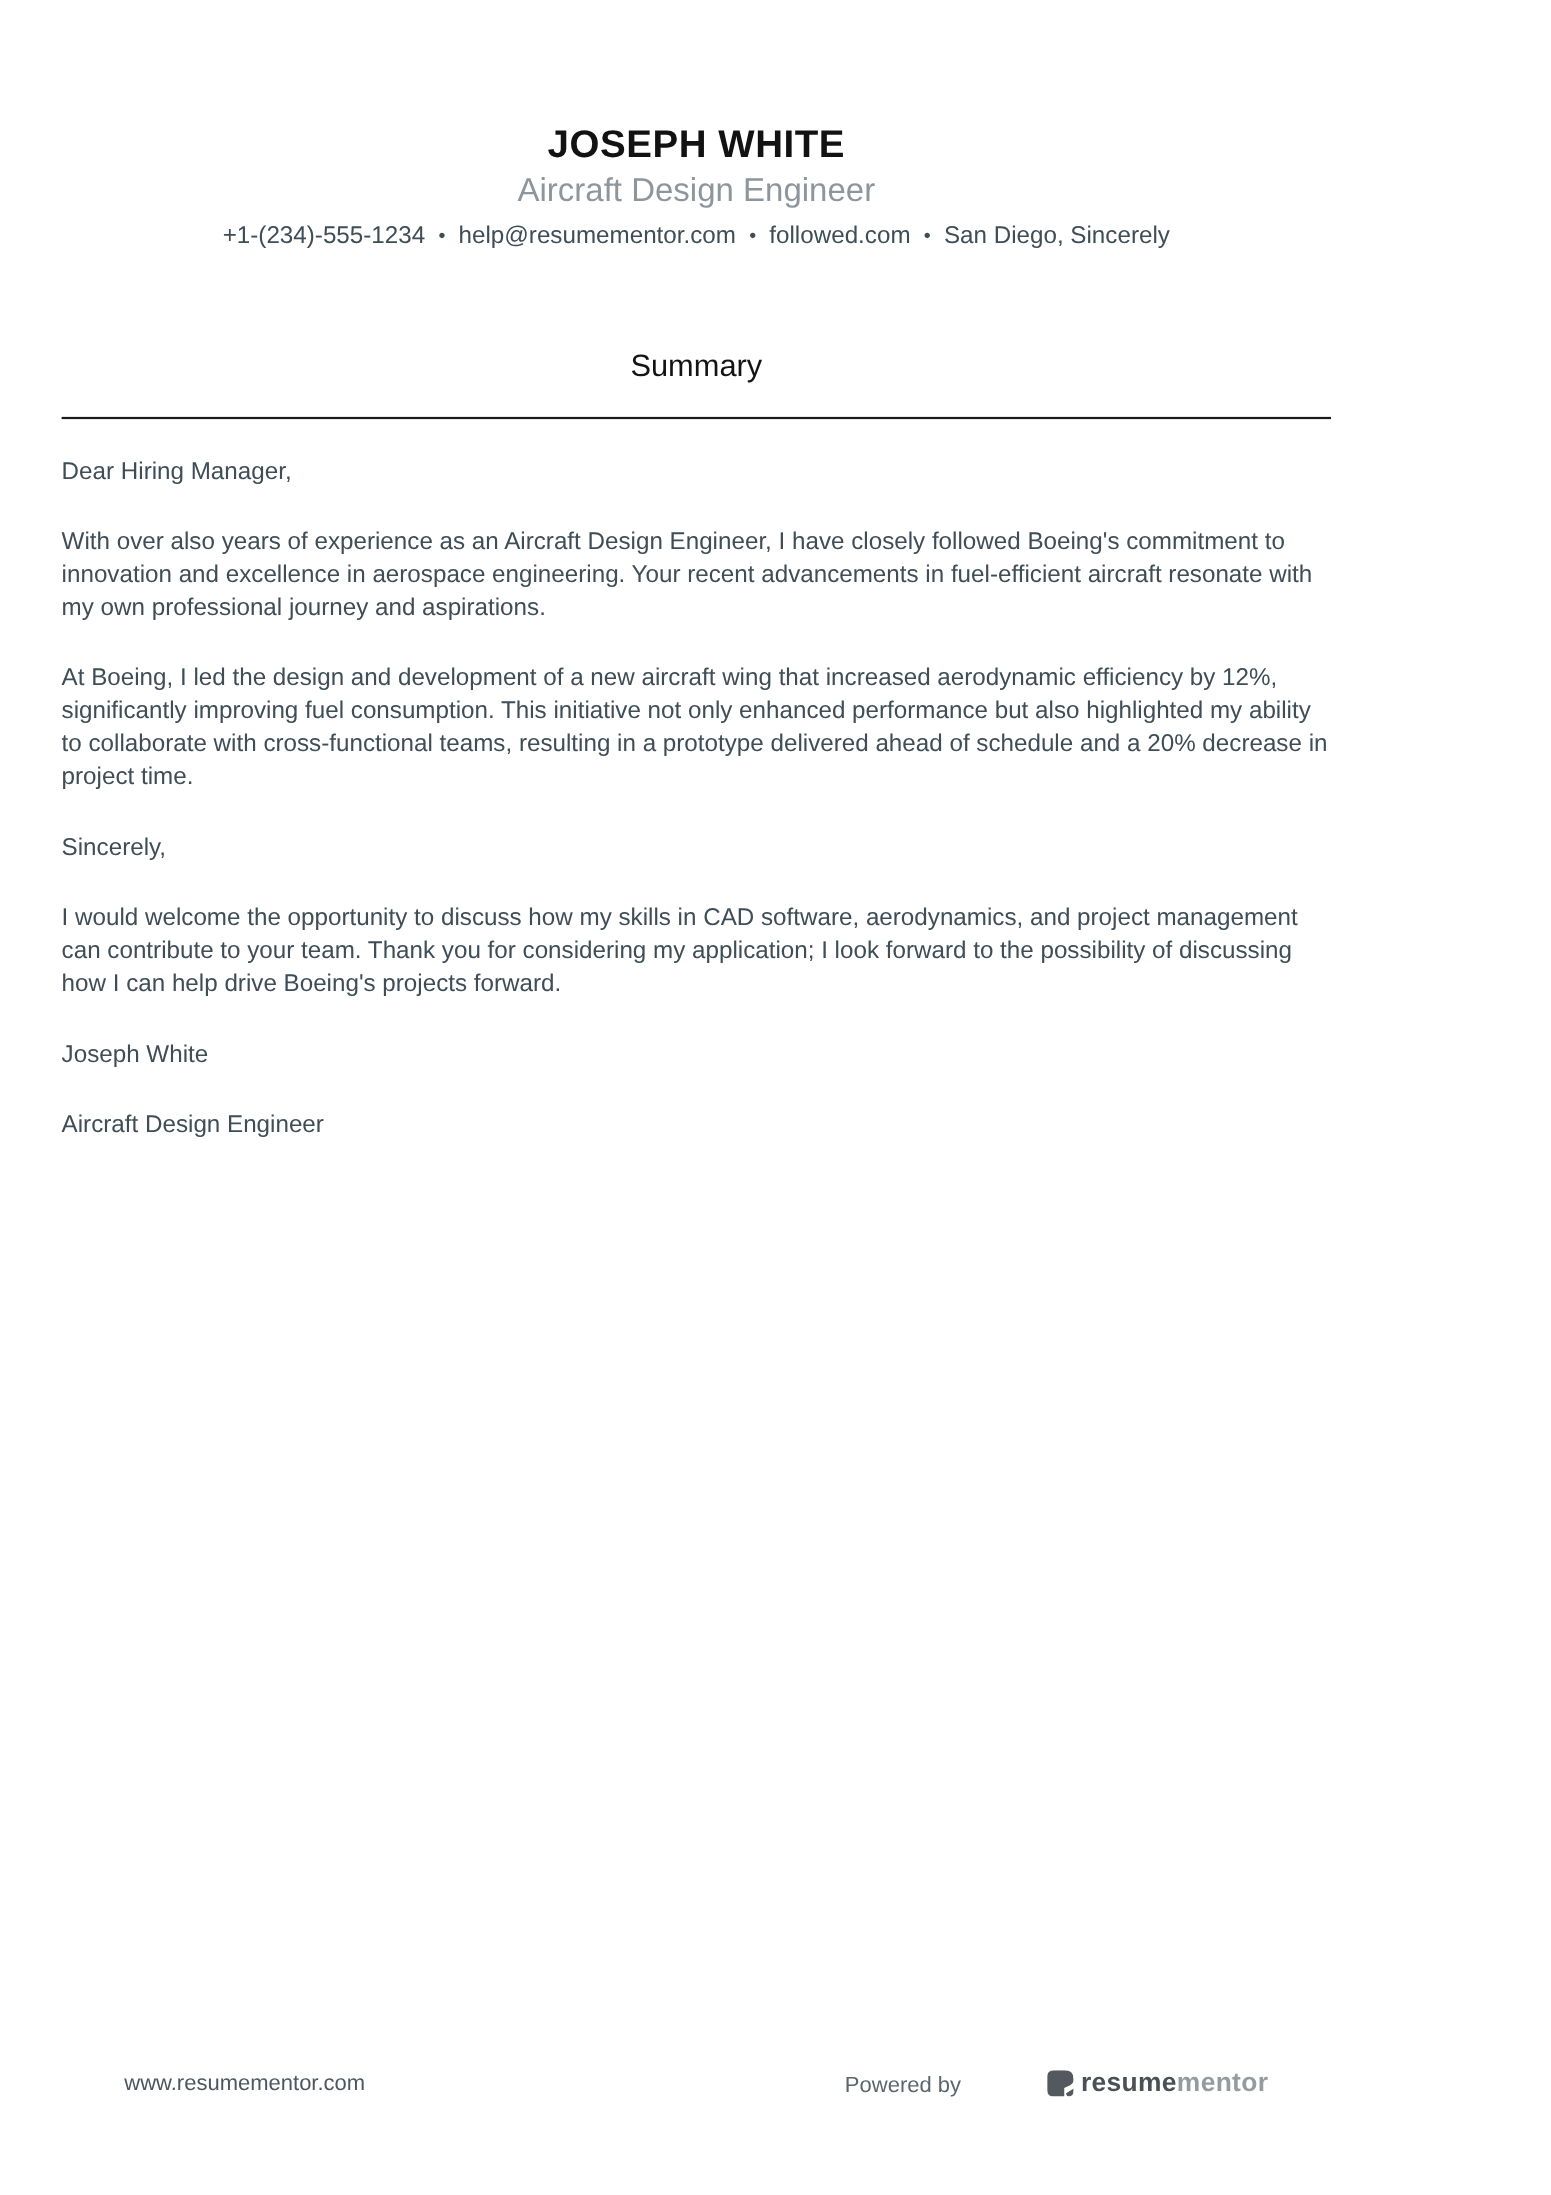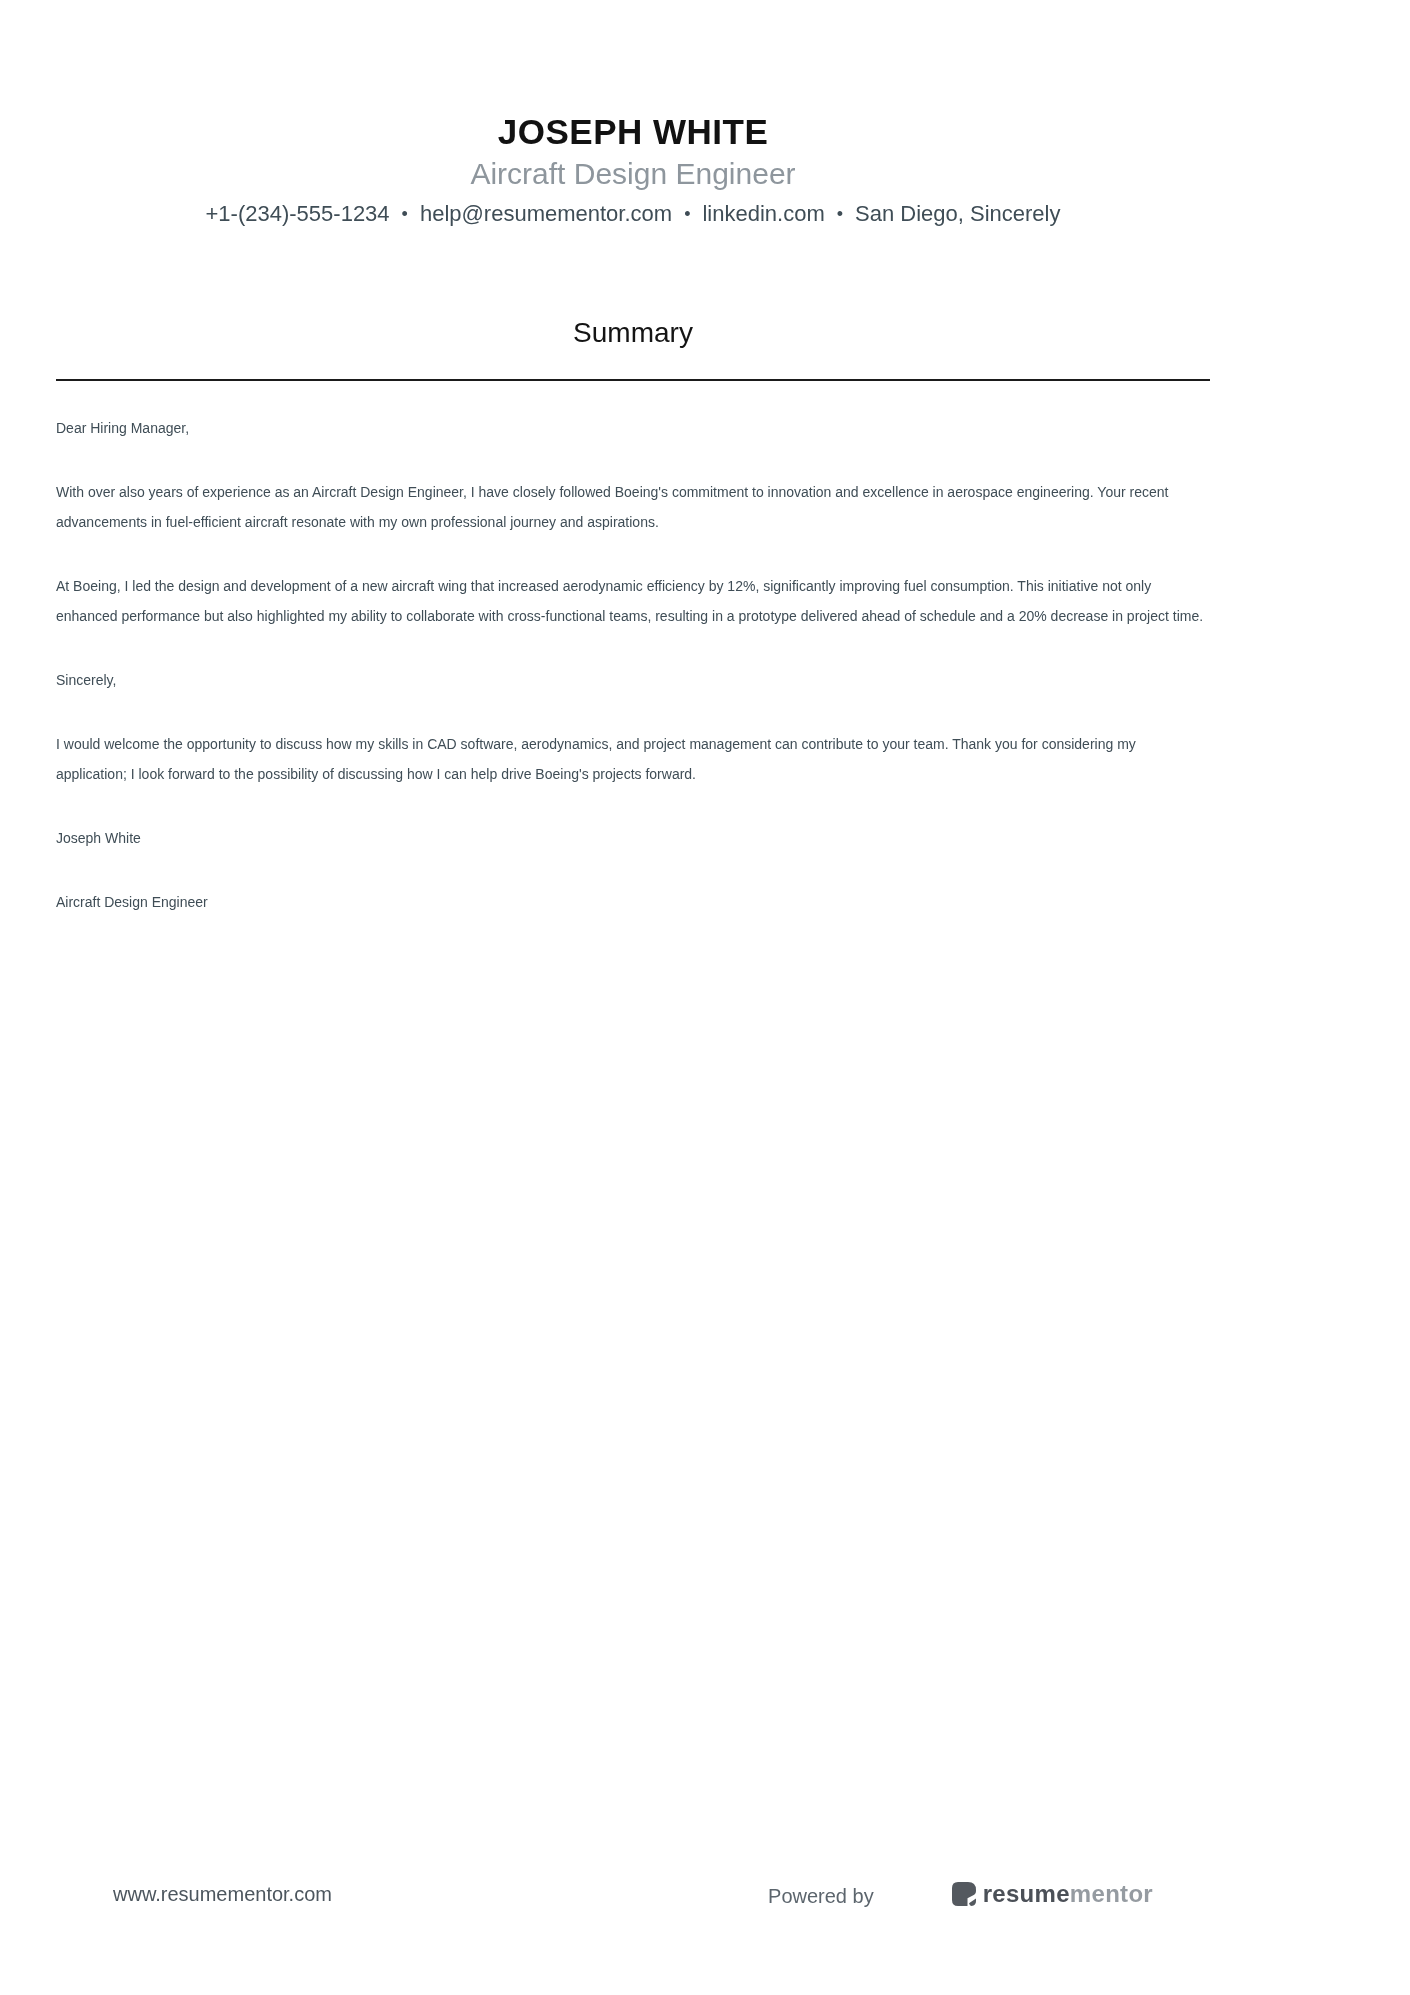--- a/index.html
+++ b/index.html
@@ -54,21 +54,21 @@
     padding-bottom: 30px;
     border-bottom: 2px solid #1b1b1b;
     text-align: center;
     font-size: 28px;
     line-height: 32px;
     font-weight: 400;
     color: #141414;
   }
   .letter-body {
     margin-top: 32px;
-    font-size: 14px;
+    font-size: 22px;
     line-height: 30px;
     color: #3f4d56;
   }
   .letter-body p { margin-bottom: 34px; }
   
   .footer {
     position: absolute;
     left: 113px;
     right: 113px;
     top: 1880px;
@@ -108,21 +108,21 @@
 </style>
 </head>
 <body>
 
 <div class="page">
 
   <div class="header">
     <div class="name">JOSEPH WHITE</div>
     <div class="job-title">Aircraft Design Engineer</div>
     <div class="contact-line">
-      <span>+1-(234)-555-1234</span><span class="sep">•</span><span>help@resumementor.com</span><span class="sep">•</span><span>linkedin.com</span><span class="sep">•</span><span>San Diego, Sincerely</span>
+      <span>+1-(234)-555-1234</span><span class="sep">•</span><span>help@resumementor.com</span><span class="sep">•</span><span>followed.com</span><span class="sep">•</span><span>San Diego, Sincerely</span>
     </div>
   </div>
 
   <div class="content">
     <div class="section-title">Summary</div>
 
     <div class="letter-body">
       <p>Dear Hiring Manager,</p>
       <p>With over also years of experience as an Aircraft Design Engineer, I have closely followed Boeing's commitment to innovation and excellence in aerospace engineering. Your recent advancements in fuel-efficient aircraft resonate with my own professional journey and aspirations.</p>
       <p>At Boeing, I led the design and development of a new aircraft wing that increased aerodynamic efficiency by 12%, significantly improving fuel consumption. This initiative not only enhanced performance but also highlighted my ability to collaborate with cross-functional teams, resulting in a prototype delivered ahead of schedule and a 20% decrease in project time.</p>

